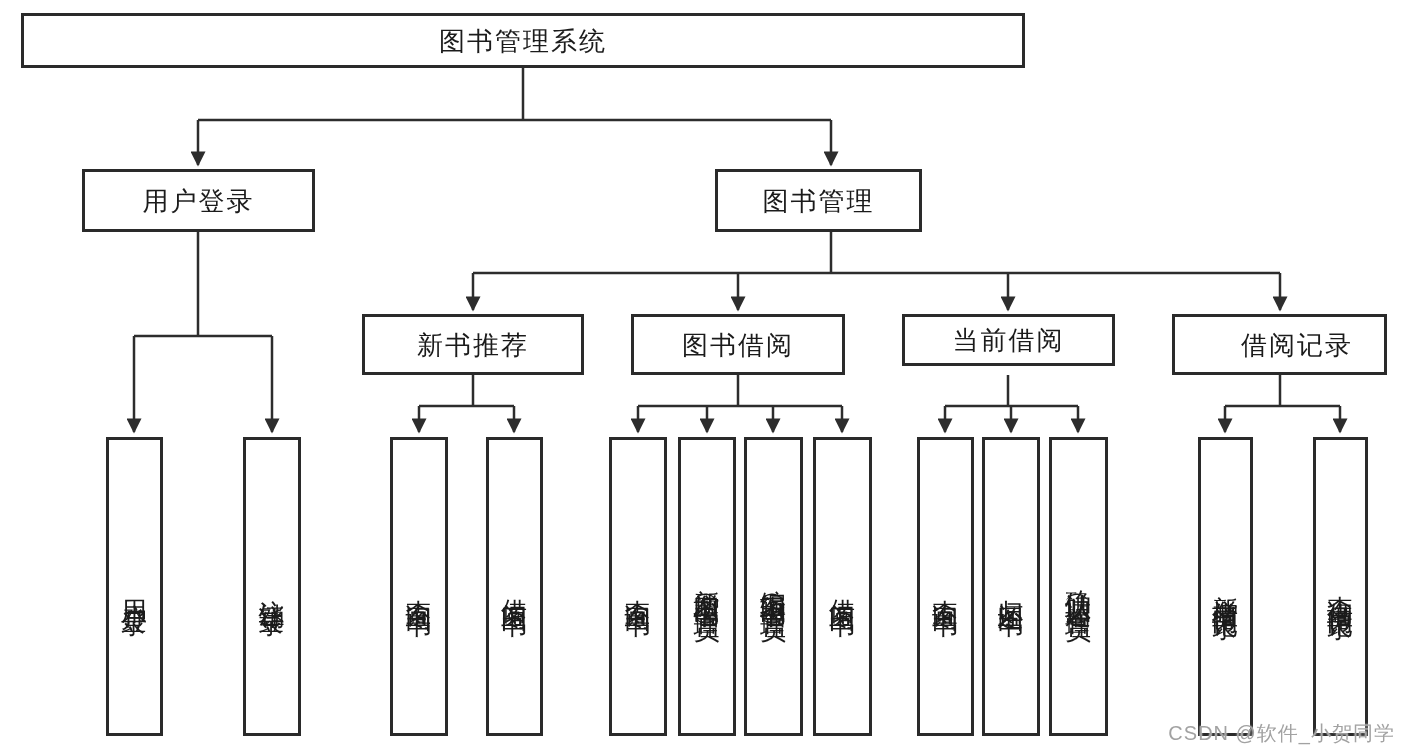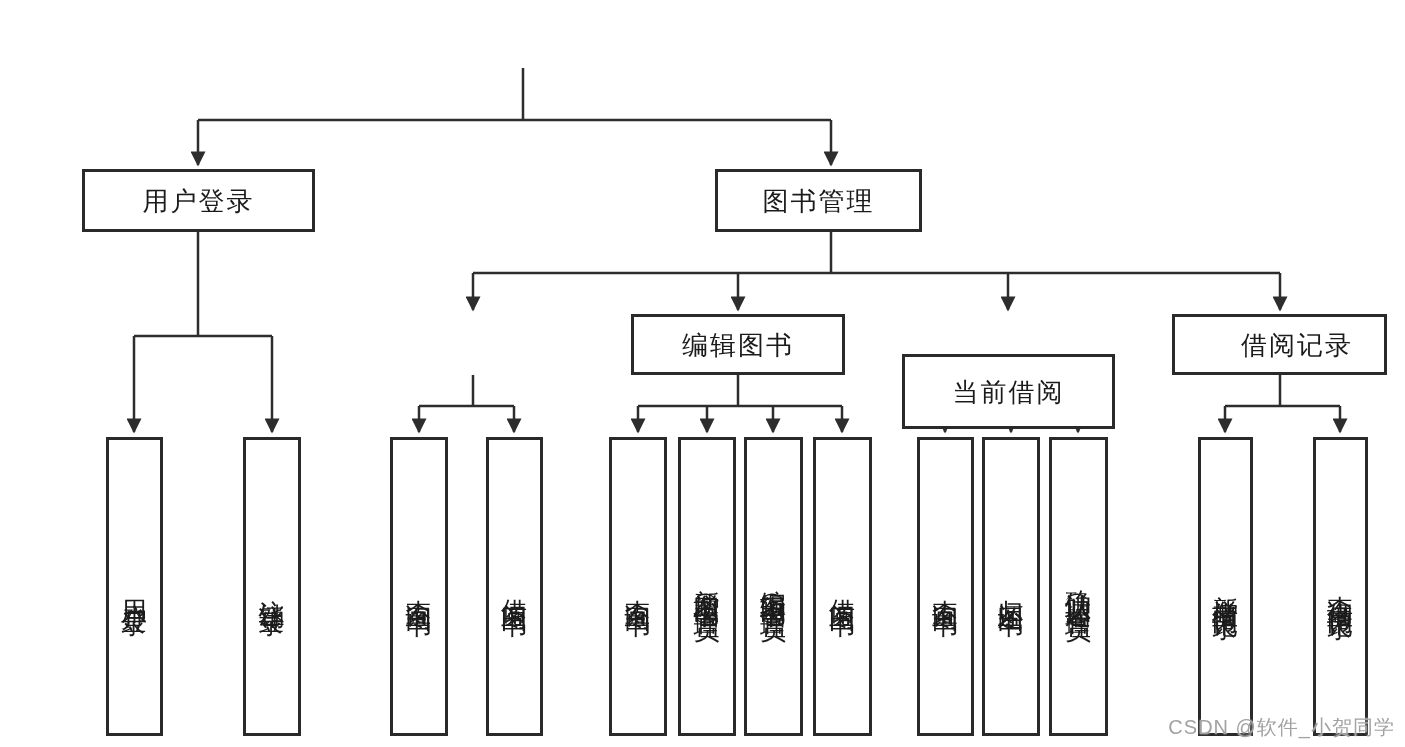--- a/index.html
+++ b/index.html
@@ -49,21 +49,21 @@
   }
   .node.leaf span {
     writing-mode: vertical-rl;
     text-orientation: mixed;
     letter-spacing: 4px;
     white-space: nowrap;
   }
   .watermark {
     position: absolute;
     right: 10px;
-    bottom: 6px;
+    bottom: 0;
     font-size: 20px;
     letter-spacing: 1px;
     color: #a2a2a2;
     text-shadow: 0 0 2px #ffffff;
     white-space: nowrap;
     z-index: 5;
   }
 </style>
 </head>
 <body>
@@ -104,32 +104,38 @@
     <path d="M1008,375 V406 M945,406 H1078"></path>
     <line x1="945" y1="406" x2="945" y2="432" marker-end="url(#arw)"></line>
     <line x1="1011" y1="406" x2="1011" y2="432" marker-end="url(#arw)"></line>
     <line x1="1078" y1="406" x2="1078" y2="432" marker-end="url(#arw)"></line>
 
     <path d="M1280,375 V406 M1225,406 H1340"></path>
     <line x1="1225" y1="406" x2="1225" y2="432" marker-end="url(#arw)"></line>
     <line x1="1340" y1="406" x2="1340" y2="432" marker-end="url(#arw)"></line>
   </svg>
 
+  <div class="node h-box" style="left:21px; top:13px; width:1004px; height:55px;">
+    <span>图书管理系统</span>
+  </div>
 
   <div class="node h-box" style="left:82px; top:169px; width:233px; height:63px;">
     <span>用户登录</span>
   </div>
   <div class="node h-box" style="left:715px; top:169px; width:207px; height:63px;">
     <span>图书管理</span>
   </div>
 
+  <div class="node h-box" style="left:362px; top:314px; width:222px; height:61px;">
+    <span>新书推荐</span>
+  </div>
   <div class="node h-box" style="left:631px; top:314px; width:214px; height:61px;">
-    <span>编辑图书</span>
+    <span>图书借阅</span>
   </div>
-  <div class="node h-box" style="left:902px; top:314px; width:213px; height:75px;margin-top:40px;">
+  <div class="node h-box" style="left:902px; top:314px; width:213px; height:52px;">
     <span>当前借阅</span>
   </div>
   <div class="node h-box" style="left:1172px; top:314px; width:215px; height:61px;padding-left:35px;">
     <span>借阅记录</span>
   </div>
 
   <div class="node leaf" style="left:106px; width:57px;">
     <span>用户登录</span>
   </div>
   <div class="node leaf" style="left:243px; width:58px;">

